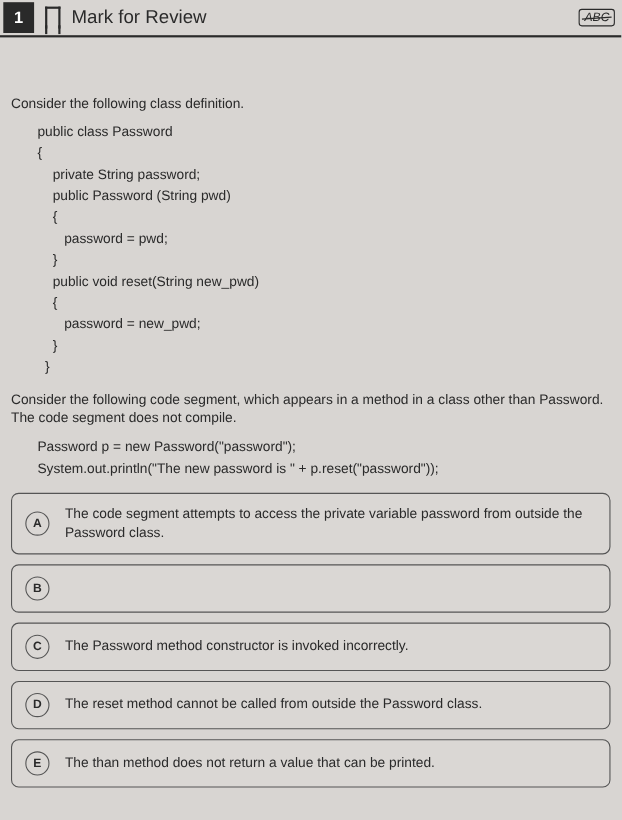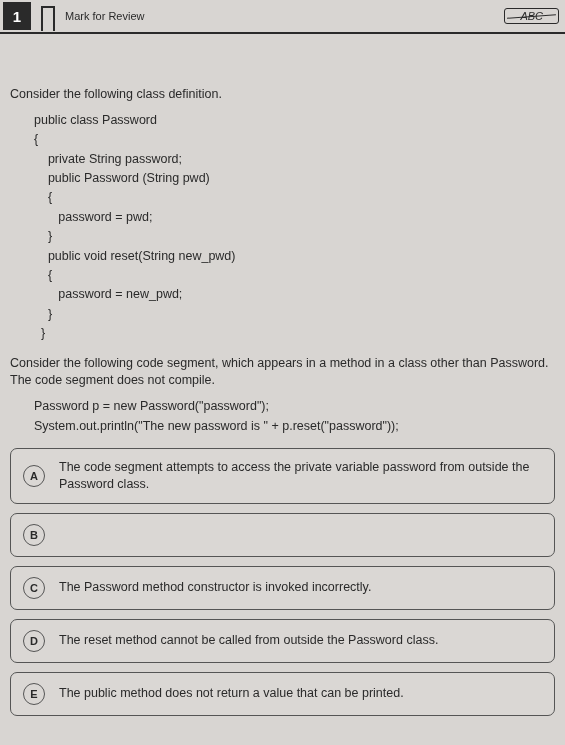--- a/index.html
+++ b/index.html
@@ -38,26 +38,26 @@
     content:"";
     position:absolute; bottom:-5px; left:-2px; right:-2px;
     height:8px;
     background:
       linear-gradient(to bottom right, transparent 49%, #d8d5d2 51%) left/50% 100% no-repeat,
       linear-gradient(to bottom left, transparent 49%, #d8d5d2 51%) right/50% 100% no-repeat;
     border-left:2px solid #2a2a2a;
     border-right:2px solid #2a2a2a;
     box-sizing:border-box;
   }
-  .mark-label { font-size: 11px; }
+  .mark-label { font-size: 17px; }
   .spacer { flex: 1; }
   .abc-box {
     border: 1.5px solid #2a2a2a;
     border-radius: 3px;
-    padding: 1px 15px;
+    padding: 1px 4px;
     font-size: 11px;
     font-style: italic;
     position: relative;
   }
   .abc-box::after {
     content:"";
     position:absolute; left:2px; right:2px; top:50%;
     border-top:1.5px solid #2a2a2a;
     transform: rotate(-4deg);
   }
@@ -134,17 +134,17 @@
     <div class="choice">
       <div class="letter">C</div>
       <div class="ctext">The Password method constructor is invoked incorrectly.</div>
     </div>
     <div class="choice">
       <div class="letter">D</div>
       <div class="ctext">The reset method cannot be called from outside the Password class.</div>
     </div>
     <div class="choice">
       <div class="letter">E</div>
-      <div class="ctext">The public method does not return a value that can be printed.</div>
+      <div class="ctext">The than method does not return a value that can be printed.</div>
     </div>
   </div>
 
 </div>
 
 </body></html>

